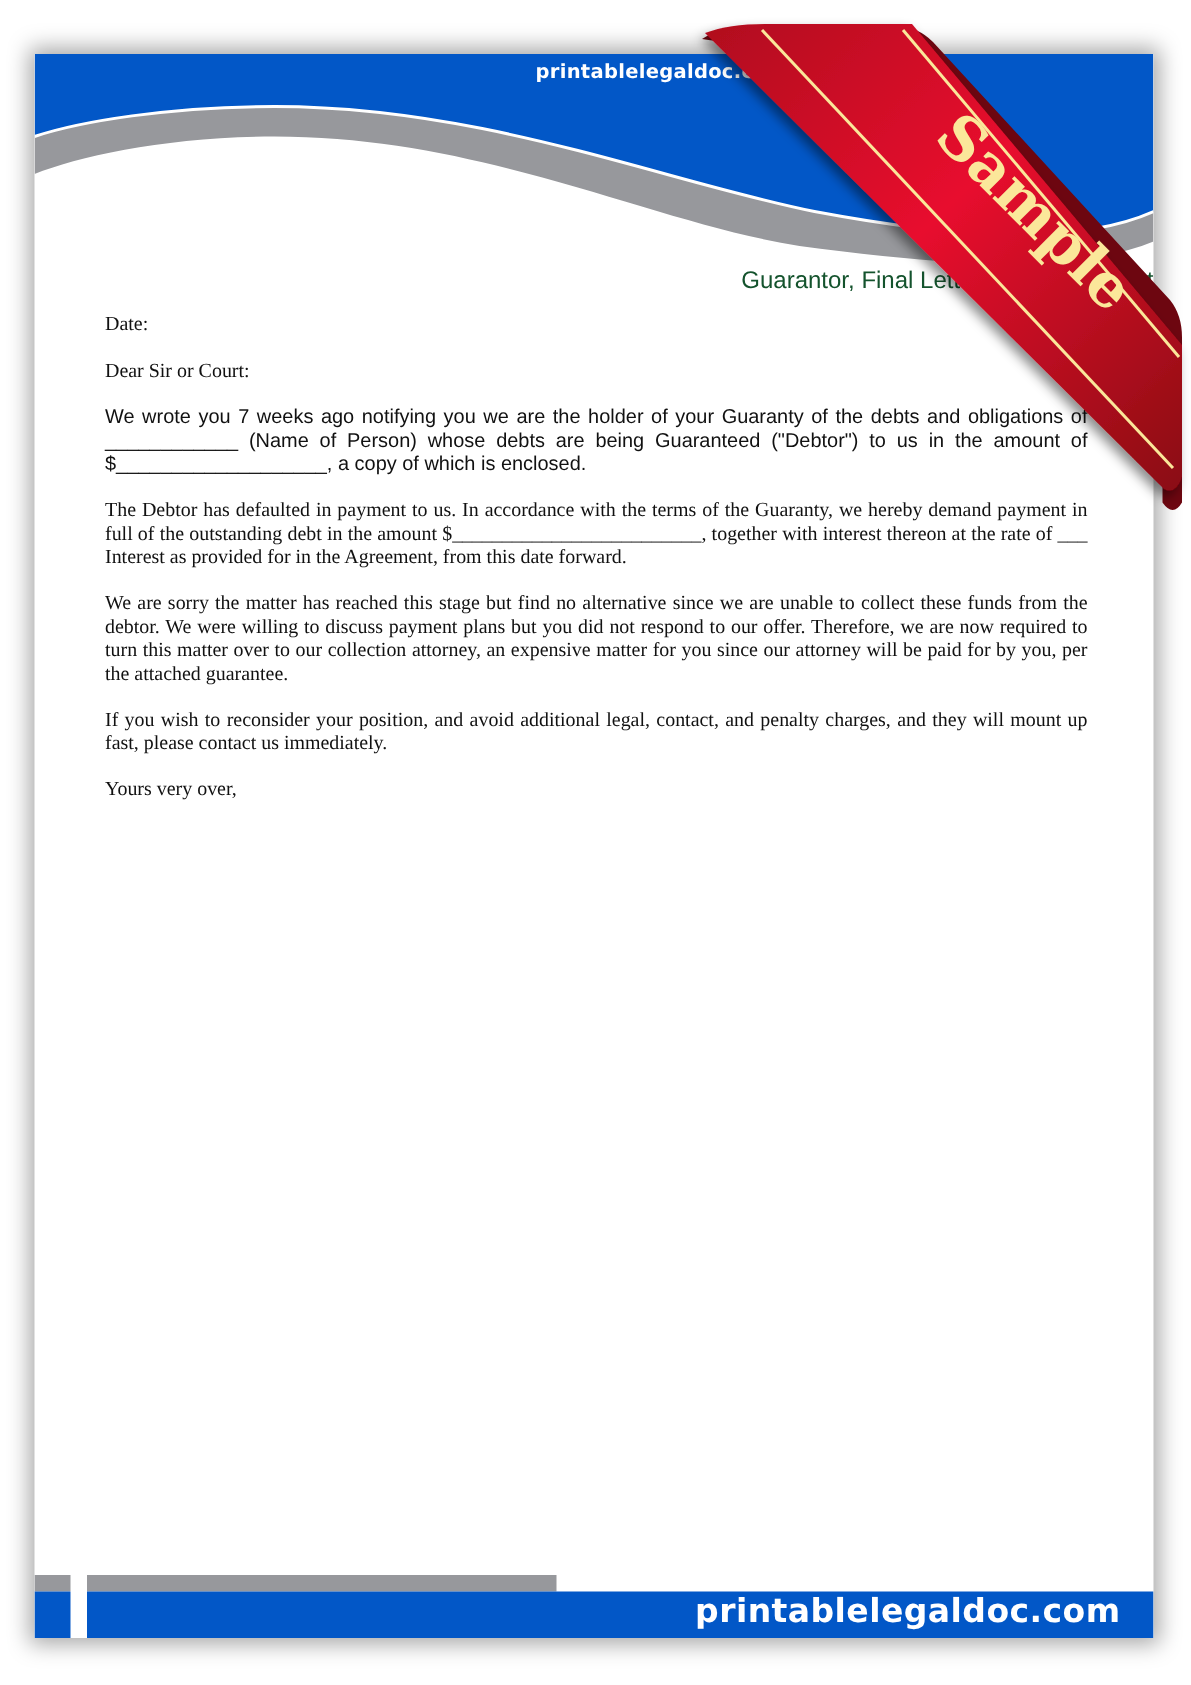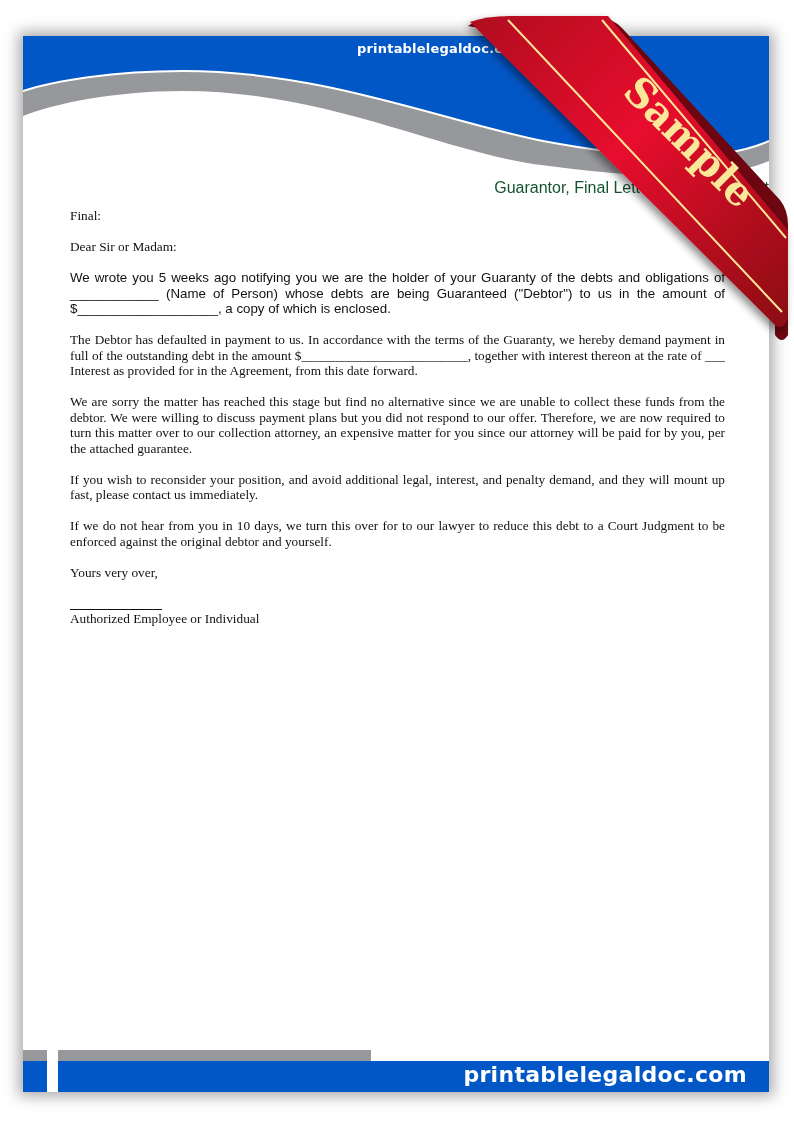--- a/index.html
+++ b/index.html
@@ -33,32 +33,27 @@
   <svg class="header-svg" width="746" height="160" viewBox="0 0 746 160">
     <path d="M0,0 H746 V105 C690,130 600,120 520,105 C420,85 300,35 160,35 C90,35 30,45 0,55 Z" fill="#0257c7"></path>
     <path d="M0,55 C30,45 90,35 160,35 C300,35 420,85 520,105 C600,120 690,130 746,105 V125 C690,148 600,140 510,128 C410,112 300,55 160,55 C90,55 30,68 0,80 Z" fill="#97989c"></path>
     <path d="M0,55 C30,45 90,35 160,35 C300,35 420,85 520,105 C600,120 690,130 746,105" fill="none" stroke="#fff" stroke-width="2"></path>
   </svg>
   <div class="header-site">printablelegaldoc.com</div>
 
   <div class="title">Guarantor, Final Letter trying to Collect</div>
 
   <div class="body">
-    <p>Final:</p>
-    <p>Dear Sir or Madam:</p>
-    <p class="sans">We wrote you 5 weeks ago notifying you we are the holder of your Guaranty of the debts and obligations of ____________ (Name of Person) whose debts are being Guaranteed ("Debtor") to us in the amount of $___________________, a copy of which is enclosed.</p>
+    <p>Date:</p>
+    <p>Dear Sir or Court:</p>
+    <p class="sans">We wrote you 7 weeks ago notifying you we are the holder of your Guaranty of the debts and obligations of ____________ (Name of Person) whose debts are being Guaranteed ("Debtor") to us in the amount of $___________________, a copy of which is enclosed.</p>
     <p>The Debtor has defaulted in payment to us.  In accordance with the terms of the Guaranty, we hereby demand payment in full of the outstanding debt in the amount $_________________________, together with interest thereon at the rate of ___ Interest as provided for in the Agreement, from this date forward.</p>
     <p>We are sorry the matter has reached this stage but find no alternative since we are unable to collect these funds from the debtor.  We were willing to discuss payment plans but you did not respond to our offer.   Therefore, we are now required to turn this matter over to our collection attorney, an expensive matter for you since our attorney will be paid for by you, per the attached guarantee.</p>
-    <p>If you wish to reconsider your position, and avoid additional legal, interest, and penalty demand, and they will mount up fast, please contact us immediately.</p>
-    <p>If we do not hear from you in 10 days, we turn this over for to our lawyer to reduce this debt to a Court Judgment to be enforced against the original debtor and yourself.</p>
+    <p>If you wish to reconsider your position, and avoid additional legal, contact, and penalty charges, and they will mount up fast, please contact us immediately.</p>
     <p>Yours very over,</p>
-    <div style="margin-top:-1px;">
-      <span class="sigline"></span>
-      <p>Authorized Employee or Individual</p>
-    </div>
   </div>
 
   <div class="footer-gray" style="width:348px;"></div>
   <div class="footer-blue"></div>
   <div class="footer-white-bar"></div>
   <div class="footer-site">printablelegaldoc.com</div>
 </div>
 
 <svg class="ribbon" width="794" height="360" viewBox="0 0 794 360">
   <defs>

